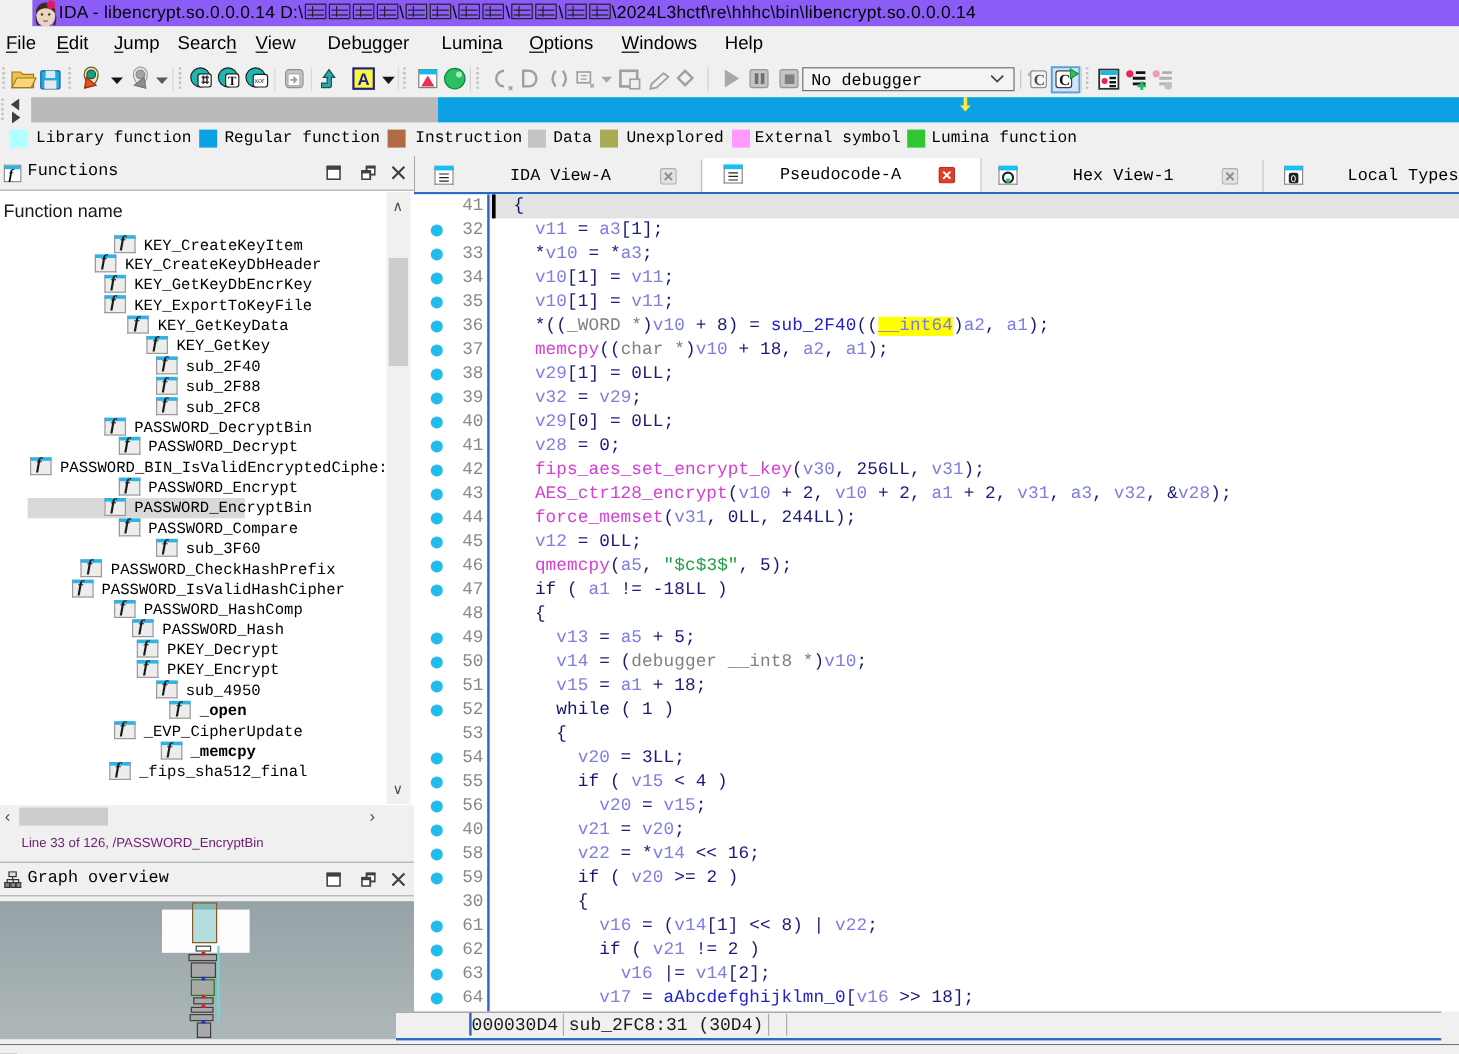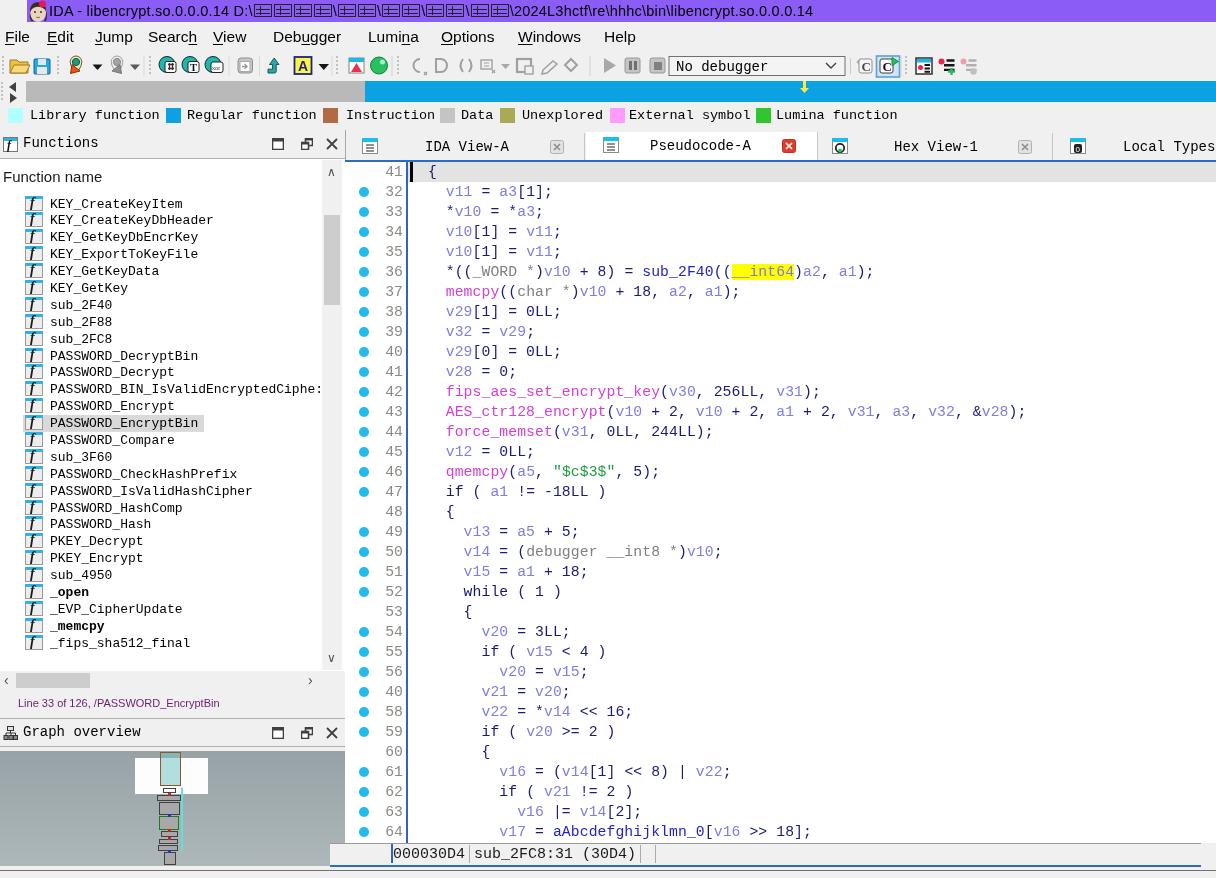--- a/index.html
+++ b/index.html
@@ -30,21 +30,21 @@
   
   #funcpanel { left:0; top:130px; width:346px; height:560px; background:#ffffff; border-right:1px solid #a8a8a8; overflow:hidden; }
   .phead { position:absolute; left:0; width:345px; height:29px; background:#f0f0f0;
     border-bottom:1px solid #b0b0b0; }
   .phead .ptitle { position:absolute; left:23px; top:5px; font-family:"Liberation Mono",monospace;
     font-size:14px; color:#000; }
   .wbtn { position:absolute; top:8px; }
   #fnhead { left:3px; top:38px; font-size:15px; color:#1a1a1a; }
   #flist { left:0; top:65.5px; width:322px; font-family:"Liberation Mono",monospace; font-size:13px;
     color:#000; }
-  #flist .row { height:16.9px; line-height:16.9px; white-space:pre; position:relative; }
+  #flist .row { height:16.9px; line-height:16.9px; white-space:pre; position:relative;text-align:center; }
   #flist .row.sel { background:linear-gradient(#d9d9d9,#d9d9d9) no-repeat 23px 0; background-size:181px 16.9px; }
   .ficon { display:inline-block; width:18px; height:15px; background:#ededed;
     border:1px solid #9a9a9a; border-top:3px solid #2ab4e8; margin:0 7px 0 25px;
     vertical-align:-3px; position:relative; }
   .ficon:after { content:"f"; position:absolute; left:4px; top:-3px; font-family:"Liberation Serif",serif;
     font-style:italic; font-weight:bold; font-size:14px; line-height:14px; color:#1a1a1a; }
   
   .sb { position:absolute; background:#f0f0f0; }
   .sbthumb { position:absolute; background:#cdcdcd; }
   .sbarrow { position:absolute; color:#505050; font-size:12px; line-height:12px; }
@@ -447,21 +447,21 @@
 <div class="cl"><span class="dot"></span><span class="num">50</span><span class="src">      <i class="v">v14</i> = (<i class="g">debugger __int8 *</i>)<i class="v">v10</i>;</span></div>
 <div class="cl"><span class="dot"></span><span class="num">51</span><span class="src">      <i class="v">v15</i> = <i class="v">a1</i> + 18;</span></div>
 <div class="cl"><span class="dot"></span><span class="num">52</span><span class="src">      <i class="k">while</i> ( 1 )</span></div>
 <div class="cl"><span class="num">53</span><span class="src">      <i class="k">{</i></span></div>
 <div class="cl"><span class="dot"></span><span class="num">54</span><span class="src">        <i class="v">v20</i> = 3LL;</span></div>
 <div class="cl"><span class="dot"></span><span class="num">55</span><span class="src">        <i class="k">if</i> ( <i class="v">v15</i> &lt; 4 )</span></div>
 <div class="cl"><span class="dot"></span><span class="num">56</span><span class="src">          <i class="v">v20</i> = <i class="v">v15</i>;</span></div>
 <div class="cl"><span class="dot"></span><span class="num">40</span><span class="src">        <i class="v">v21</i> = <i class="v">v20</i>;</span></div>
 <div class="cl"><span class="dot"></span><span class="num">58</span><span class="src">        <i class="v">v22</i> = *<i class="v">v14</i> &lt;&lt; 16;</span></div>
 <div class="cl"><span class="dot"></span><span class="num">59</span><span class="src">        <i class="k">if</i> ( <i class="v">v20</i> &gt;= 2 )</span></div>
-<div class="cl"><span class="num">60</span><span class="src">        <i class="k">{</i></span></div>
+<div class="cl"><span class="num">30</span><span class="src">        <i class="k">{</i></span></div>
 <div class="cl"><span class="dot"></span><span class="num">61</span><span class="src">          <i class="v">v16</i> = (<i class="v">v14</i>[1] &lt;&lt; 8) | <i class="v">v22</i>;</span></div>
 <div class="cl"><span class="dot"></span><span class="num">62</span><span class="src">          <i class="k">if</i> ( <i class="v">v21</i> != 2 )</span></div>
 <div class="cl"><span class="dot"></span><span class="num">63</span><span class="src">            <i class="v">v16</i> |= <i class="v">v14</i>[2];</span></div>
 <div class="cl"><span class="dot"></span><span class="num">64</span><span class="src">          <i class="v">v17</i> = <i class="n">aAbcdefghijklmn_0</i>[<i class="v">v16</i> &gt;&gt; 18];</span></div>
 </div>
 <div class="abs" id="vsep"></div>
 <div class="abs" id="codestatus">
   <span class="abs" style="left:63px;top:2px">000030D4</span>
   <span class="abs" style="left:144px;top:2px">sub_2FC8:31 (30D4)</span>
   <div class="abs" style="left:139px;top:1px;width:1px;height:18px;background:#aaa"></div>

